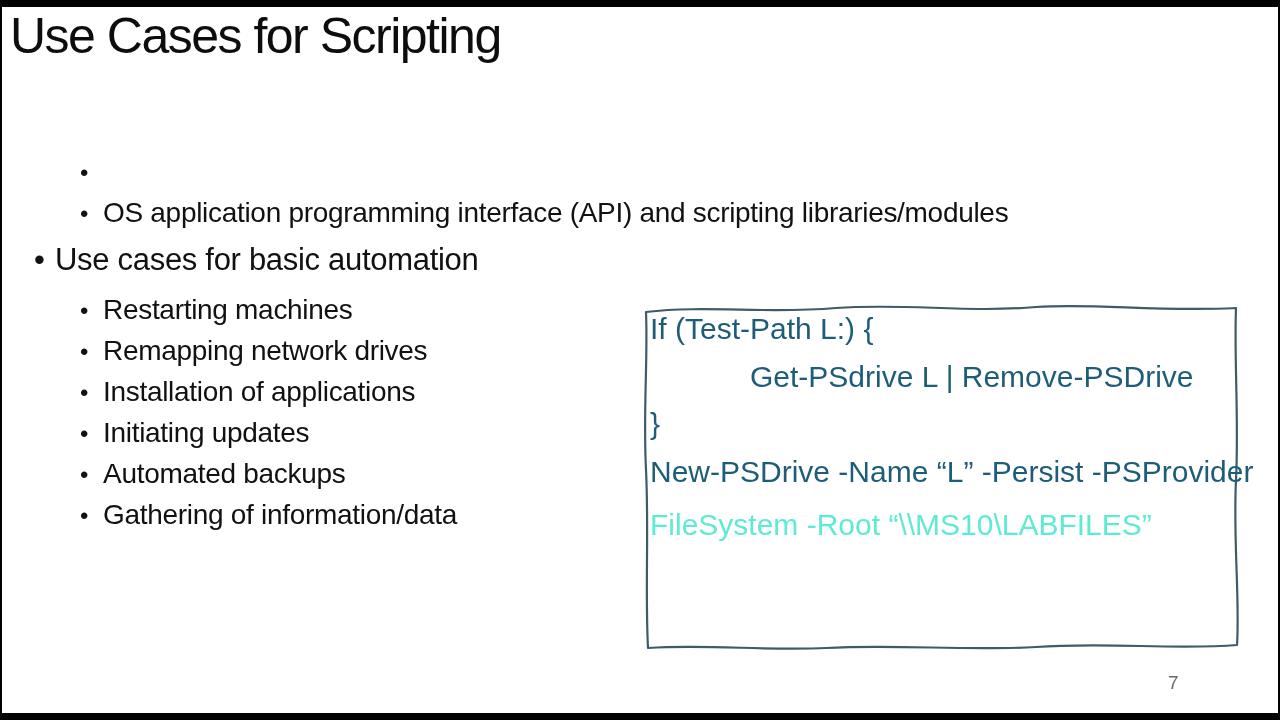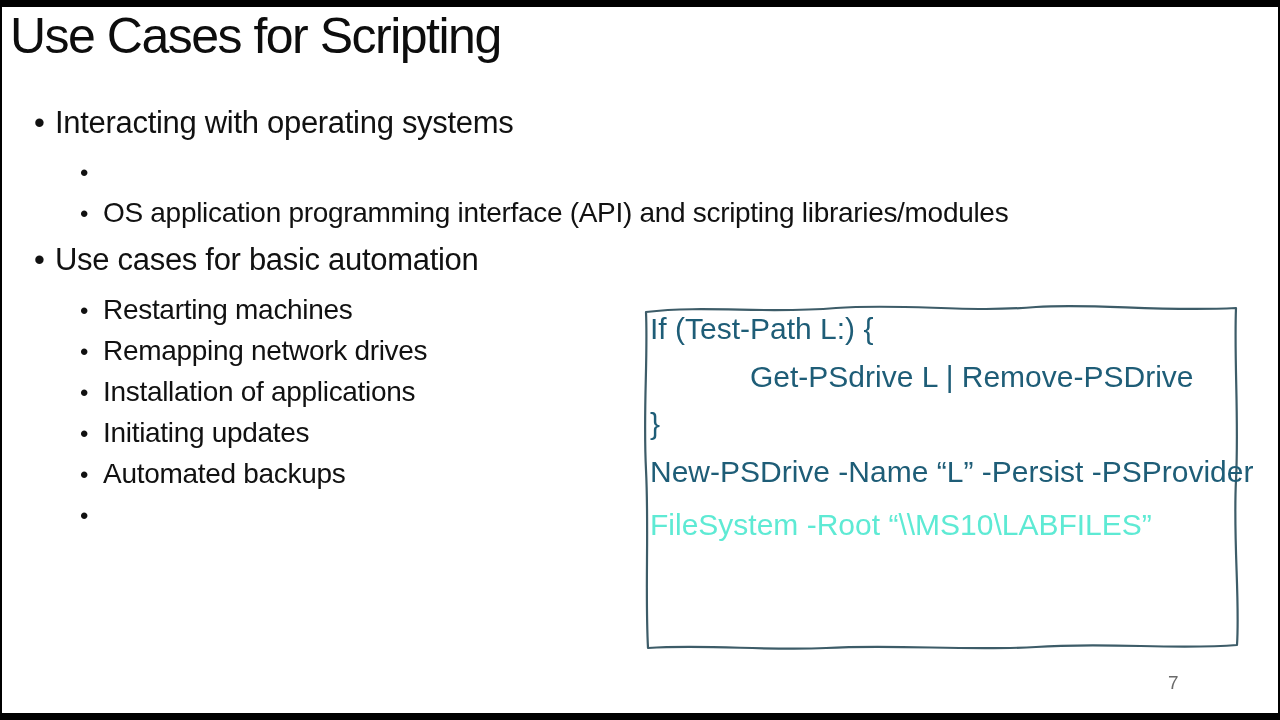--- a/index.html
+++ b/index.html
@@ -45,30 +45,29 @@
 </style>
 </head>
 <body>
 
 <div class="slide-bg"></div>
 
 <div class="content">
 
   <h1 class="title">Use Cases for Scripting</h1>
 
-  <div class="bullet l1" style="top:104px"><span class="dot"></span><span>Interacting with operating systems</span></div>
   <div class="bullet l2" style="top:155px"><span class="dot"></span></div>
   <div class="bullet l2" style="top:196px"><span class="dot"></span><span>OS application programming interface (API) and scripting libraries/modules</span></div>
   <div class="bullet l1" style="top:241px"><span class="dot"></span><span>Use cases for basic automation</span></div>
   <div class="bullet l2" style="top:293px"><span class="dot"></span><span>Restarting machines</span></div>
   <div class="bullet l2" style="top:334px"><span class="dot"></span><span>Remapping network drives</span></div>
   <div class="bullet l2" style="top:375px"><span class="dot"></span><span>Installation of applications</span></div>
   <div class="bullet l2" style="top:416px"><span class="dot"></span><span>Initiating updates</span></div>
   <div class="bullet l2" style="top:457px"><span class="dot"></span><span>Automated backups</span></div>
-  <div class="bullet l2" style="top:498px"><span class="dot"></span></div>
+  <div class="bullet l2" style="top:498px"><span class="dot"></span><span>Gathering of information/data</span></div>
 
   <svg class="codebox-border" width="612" height="353" viewBox="0 0 612 353" fill="none">
     <path d="M10,12
              C70,5 130,14 200,8
              C270,3 330,13 400,7
              C460,3 520,12 600,8
              C598,60 603,120 600,180
              C597,240 604,300 601,345
              C540,350 470,342 400,347
              C330,351 260,344 190,348

